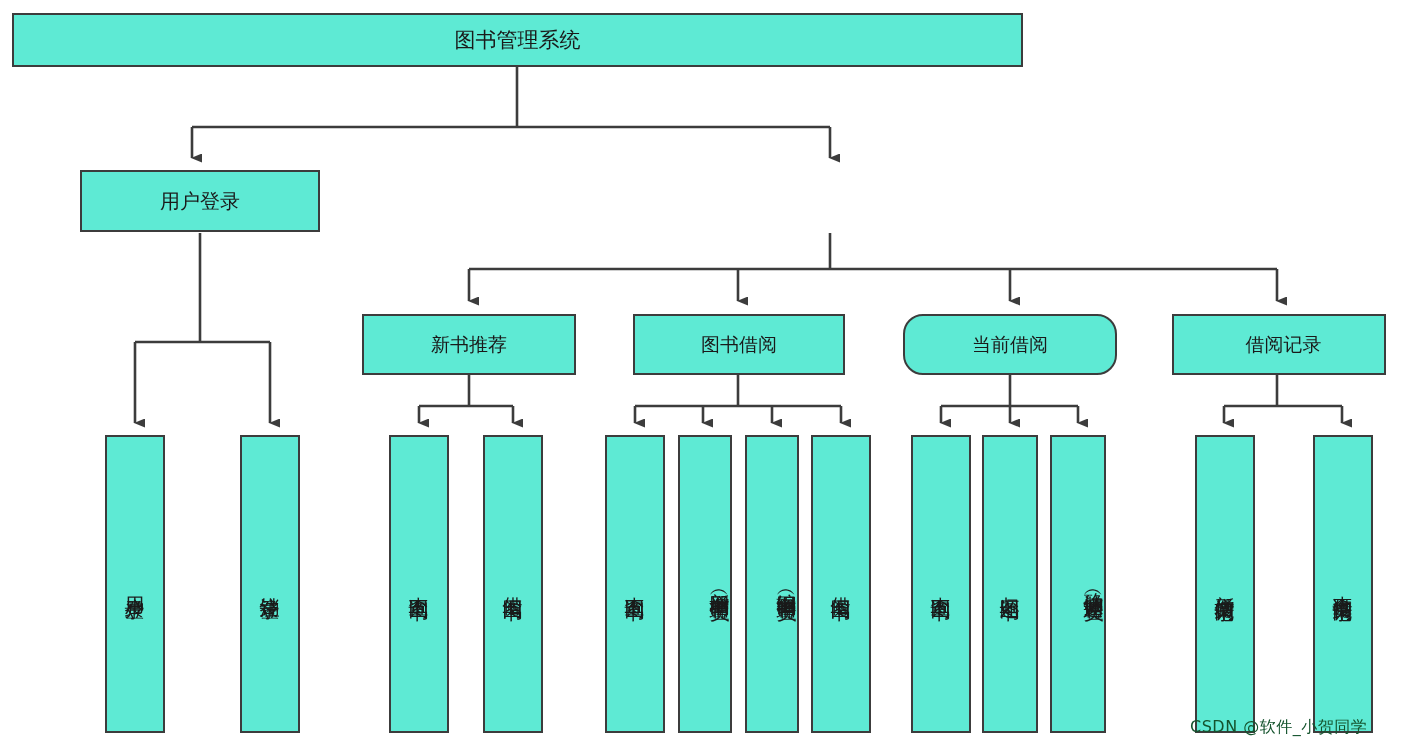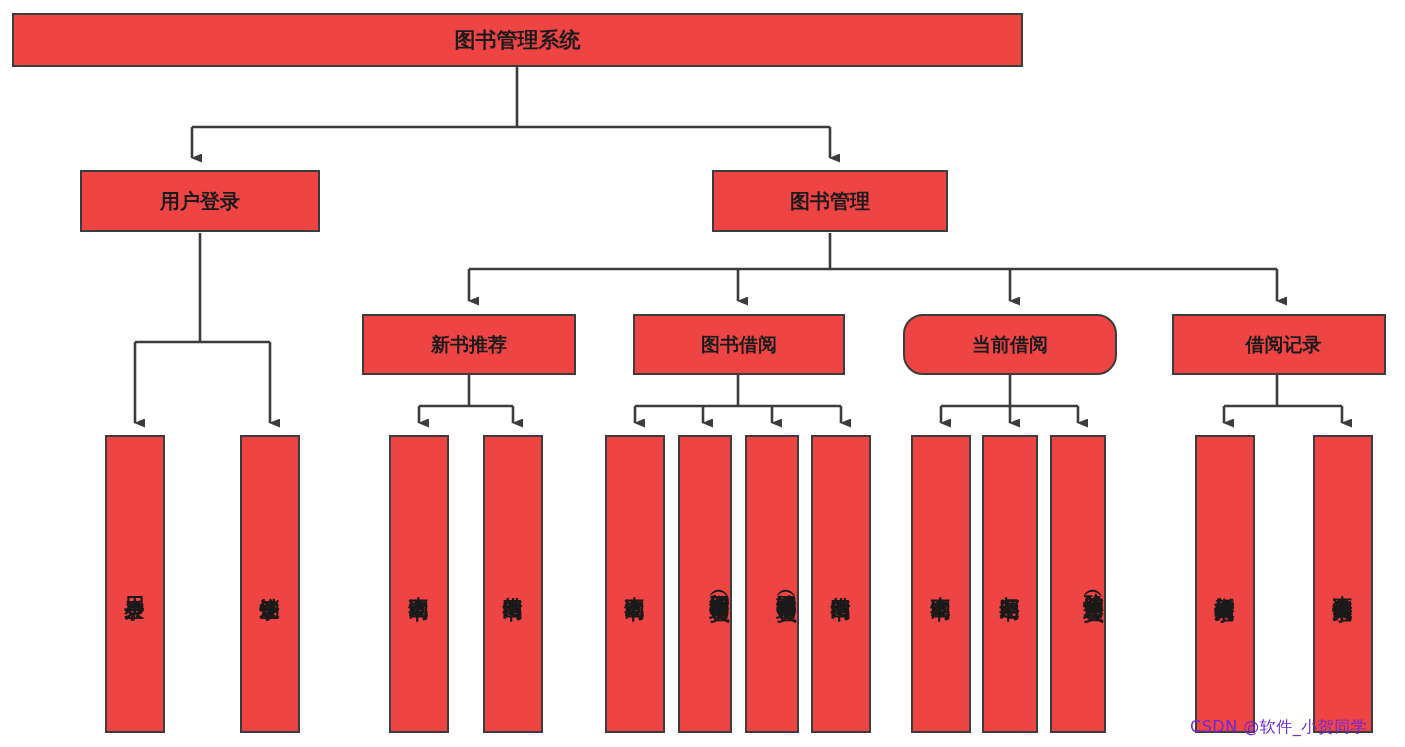--- a/index.html
+++ b/index.html
@@ -22,26 +22,25 @@
     left: 0;
     top: 0;
     width: 1405px;
     height: 747px;
     pointer-events: none;
   }
   .node {
     position: absolute;
     box-sizing: border-box;
     border: 2.2px solid #3c3c3c;
-    background: #ef4444;
+    background: #5eead4;
     display: flex;
     align-items: center;
     justify-content: center;
     color: #1a1a1a;
-    font-weight: bold;
   }
   .node.root {
     font-size: 21px;
   }
   .node.level2 {
     font-size: 20px;
   }
   .node.level3 {
     font-size: 19px;
   }
@@ -56,21 +55,21 @@
     justify-content: center;
   }
   .node.leaf.toptext {
     align-items: flex-start;
   }
   .label {
     white-space: nowrap;
   }
   .watermark {
     position: absolute;
-    color: #6d28d9;
+    color: #14532d;
     font-size: 16px;
     white-space: nowrap;
     letter-spacing: 0.5px;
   }
 </style>
 </head>
 <body>
 
 <div id="canvas">
 
@@ -124,23 +123,20 @@
     </g>
   </svg>
 
   <div class="node root" style="left:12px; top:13px; width:1011px; height:54px;">
     <span class="label">图书管理系统</span>
   </div>
 
   <div class="node level2" style="left:80px; top:170px; width:240px; height:62px;">
     <span class="label">用户登录</span>
   </div>
-  <div class="node level2" style="left:712px; top:170px; width:236px; height:62px;">
-    <span class="label">图书管理</span>
-  </div>
 
   <div class="node level3" style="left:362px; top:314px; width:214px; height:61px;">
     <span class="label">新书推荐</span>
   </div>
   <div class="node level3" style="left:633px; top:314px; width:212px; height:61px;">
     <span class="label">图书借阅</span>
   </div>
   <div class="node level3" style="left:903px; top:314px; width:214px; height:61px;border-radius:20px;">
     <span class="label">当前借阅</span>
   </div>

